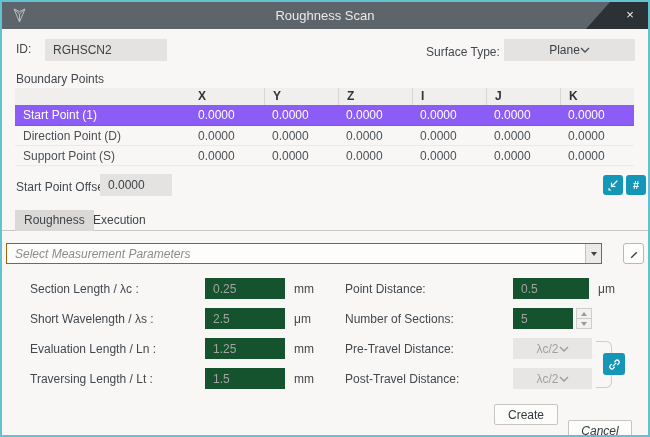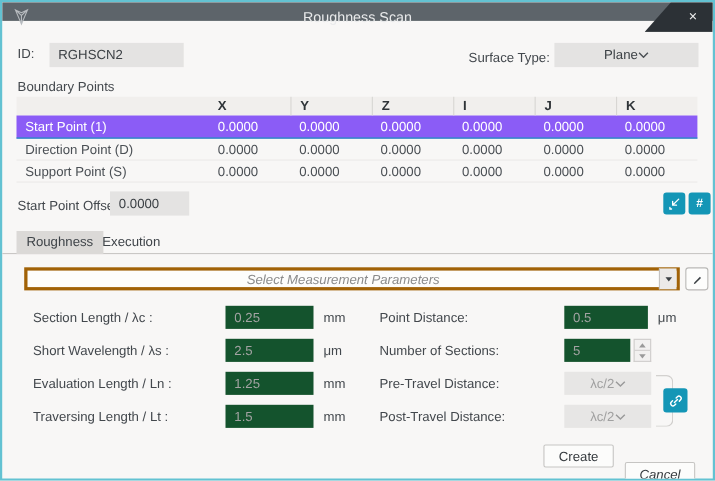--- a/index.html
+++ b/index.html
@@ -3,21 +3,21 @@
 <meta charset="utf-8">
 <style>
   * { margin:0; padding:0; box-sizing:border-box; }
   html,body { background:#e9e9e9; }
   body { font-family:"Liberation Sans", sans-serif; }
   #win {
     position:relative; width:650px; height:437px;
     border:2px solid #63c2d2; background:#f8f7f6; overflow:hidden;
   }
   
-  .titlebar { position:absolute; left:0; top:0; width:646px; height:17px; background:#5d646a; }
+  .titlebar { position:absolute; left:0; top:0; width:646px; height:27px; background:#5d646a; }
   .title-icon { position:absolute; left:8px; top:4px; width:19px; height:19px; }
   .title-text { position:absolute; left:0; right:0; top:0; height:27px; line-height:27px;
     text-align:center; color:#e9eaeb; font-size:13px; }
   .title-corner { position:absolute; right:0; top:0; width:62px; height:27px; background:#2c3136;
     -webkit-clip-path:polygon(24px 0,100% 0,100% 100%,0 100%); clip-path:polygon(24px 0,100% 0,100% 100%,0 100%); }
   .close-btn { position:absolute; right:6px; top:0; width:24px; height:27px; line-height:26px;
     text-align:center; color:#f0f0f0; font-size:13px; cursor:pointer; }
   
   .lbl { position:absolute; color:#43484d; font-size:12px; white-space:nowrap; }
   .ginput { position:absolute; background:#e4e3e2; border:0; color:#3c4145; font-size:12px;
@@ -38,22 +38,22 @@
   .cell { padding-left:8px; overflow:hidden; white-space:nowrap; }
   
   .teal-btn { position:absolute; width:20px; height:20px; background:#1496b6; border-radius:3px;
     display:flex; align-items:center; justify-content:center; color:#fff; cursor:pointer; }
   .teal-btn span { font-size:11px; font-weight:bold; }
   
   .tabbar { position:absolute; left:0; top:206px; width:646px; height:23px; border-bottom:1px solid #c9c7c5; }
   .tab { position:absolute; top:2px; height:21px; line-height:21px; padding:0 9px; font-size:12px; color:#3f4449; cursor:pointer; }
   .tab.active { background:#dbd9d7; }
   
-  .combo { position:absolute; left:20px; top:241px; width:596px; height:21px; background:#fdfdfc;
-    border:3px solid #a16207; display:flex; align-items:center;text-align:center; }
+  .combo { position:absolute; left:4px; top:241px; width:596px; height:21px; background:#fdfdfc;
+    border:1px solid #a16207; display:flex; align-items:center; }
   .combo-text { flex:1; font-size:12px; font-style:italic; color:#8b8b8b; padding:0 8px;
     white-space:nowrap; overflow:hidden; }
   .combo-arrow { width:16px; height:19px; background:#eceae8; border-left:1px solid #c4c2c0;
     display:flex; align-items:center; justify-content:center; cursor:pointer; }
   .combo-arrow i { width:0; height:0; border-left:3px solid transparent; border-right:3px solid transparent; border-top:4px solid #3c4145; }
   .sq-btn { position:absolute; width:21px; height:21px; background:#fdfdfc; border:1px solid #b9b8b6;
     border-radius:3px; display:flex; align-items:center; justify-content:center; cursor:pointer; }
   
   .spinner { position:absolute; width:16px; height:21px; display:flex; flex-direction:column; }
   .spin-b { flex:1; background:#f2f1f0; border:1px solid #cfcdcb; display:flex; align-items:center; justify-content:center; cursor:pointer; }

